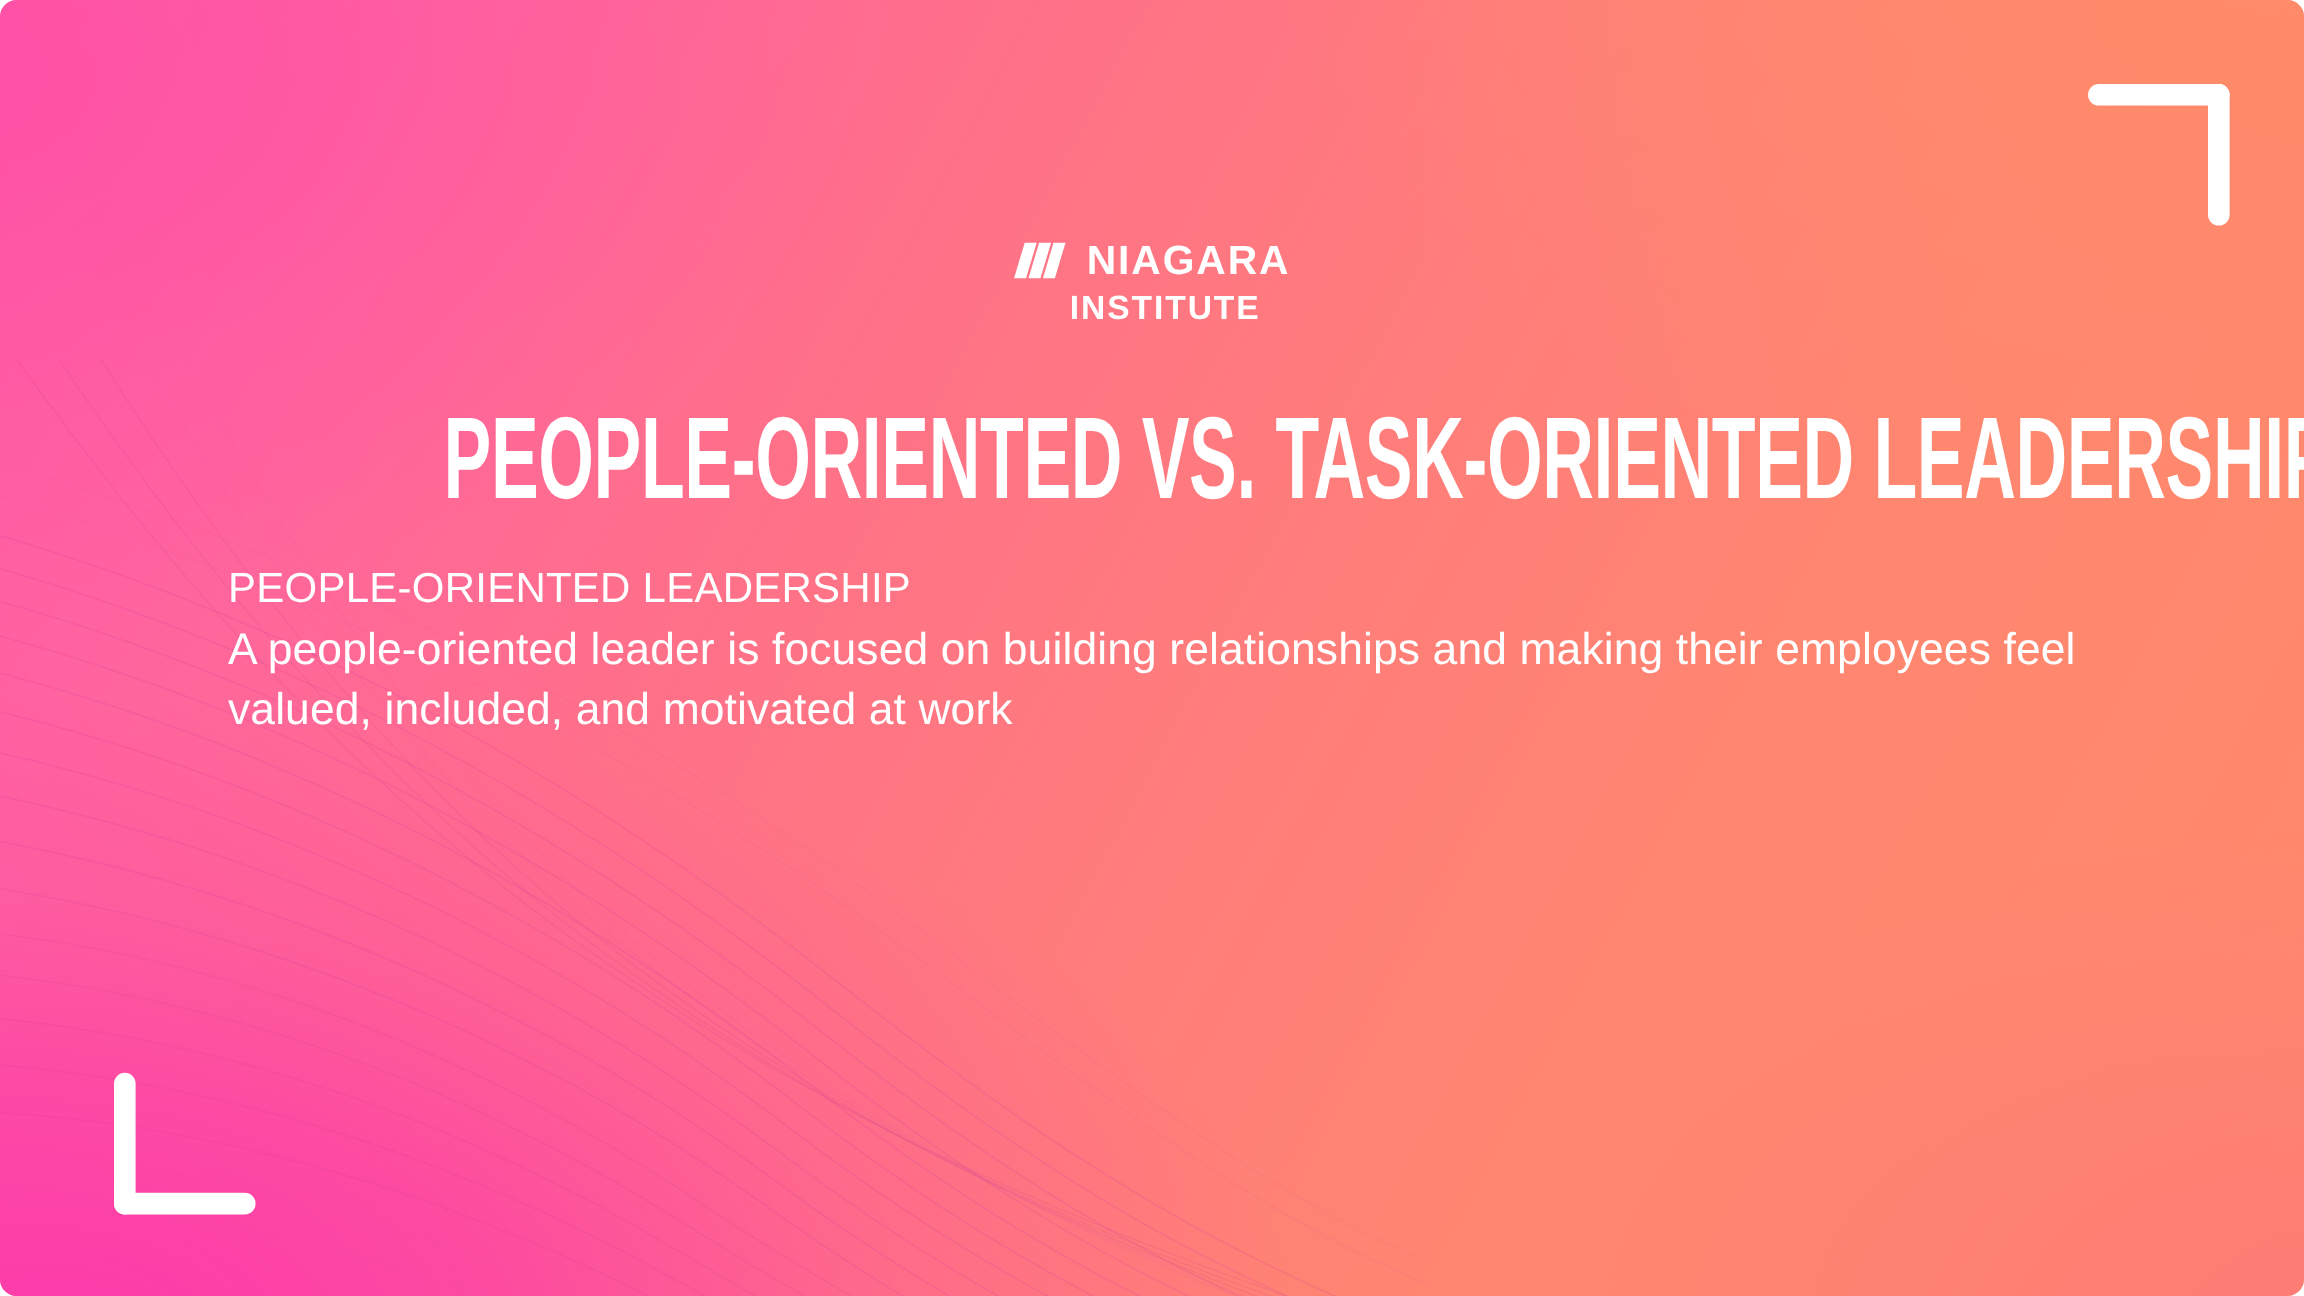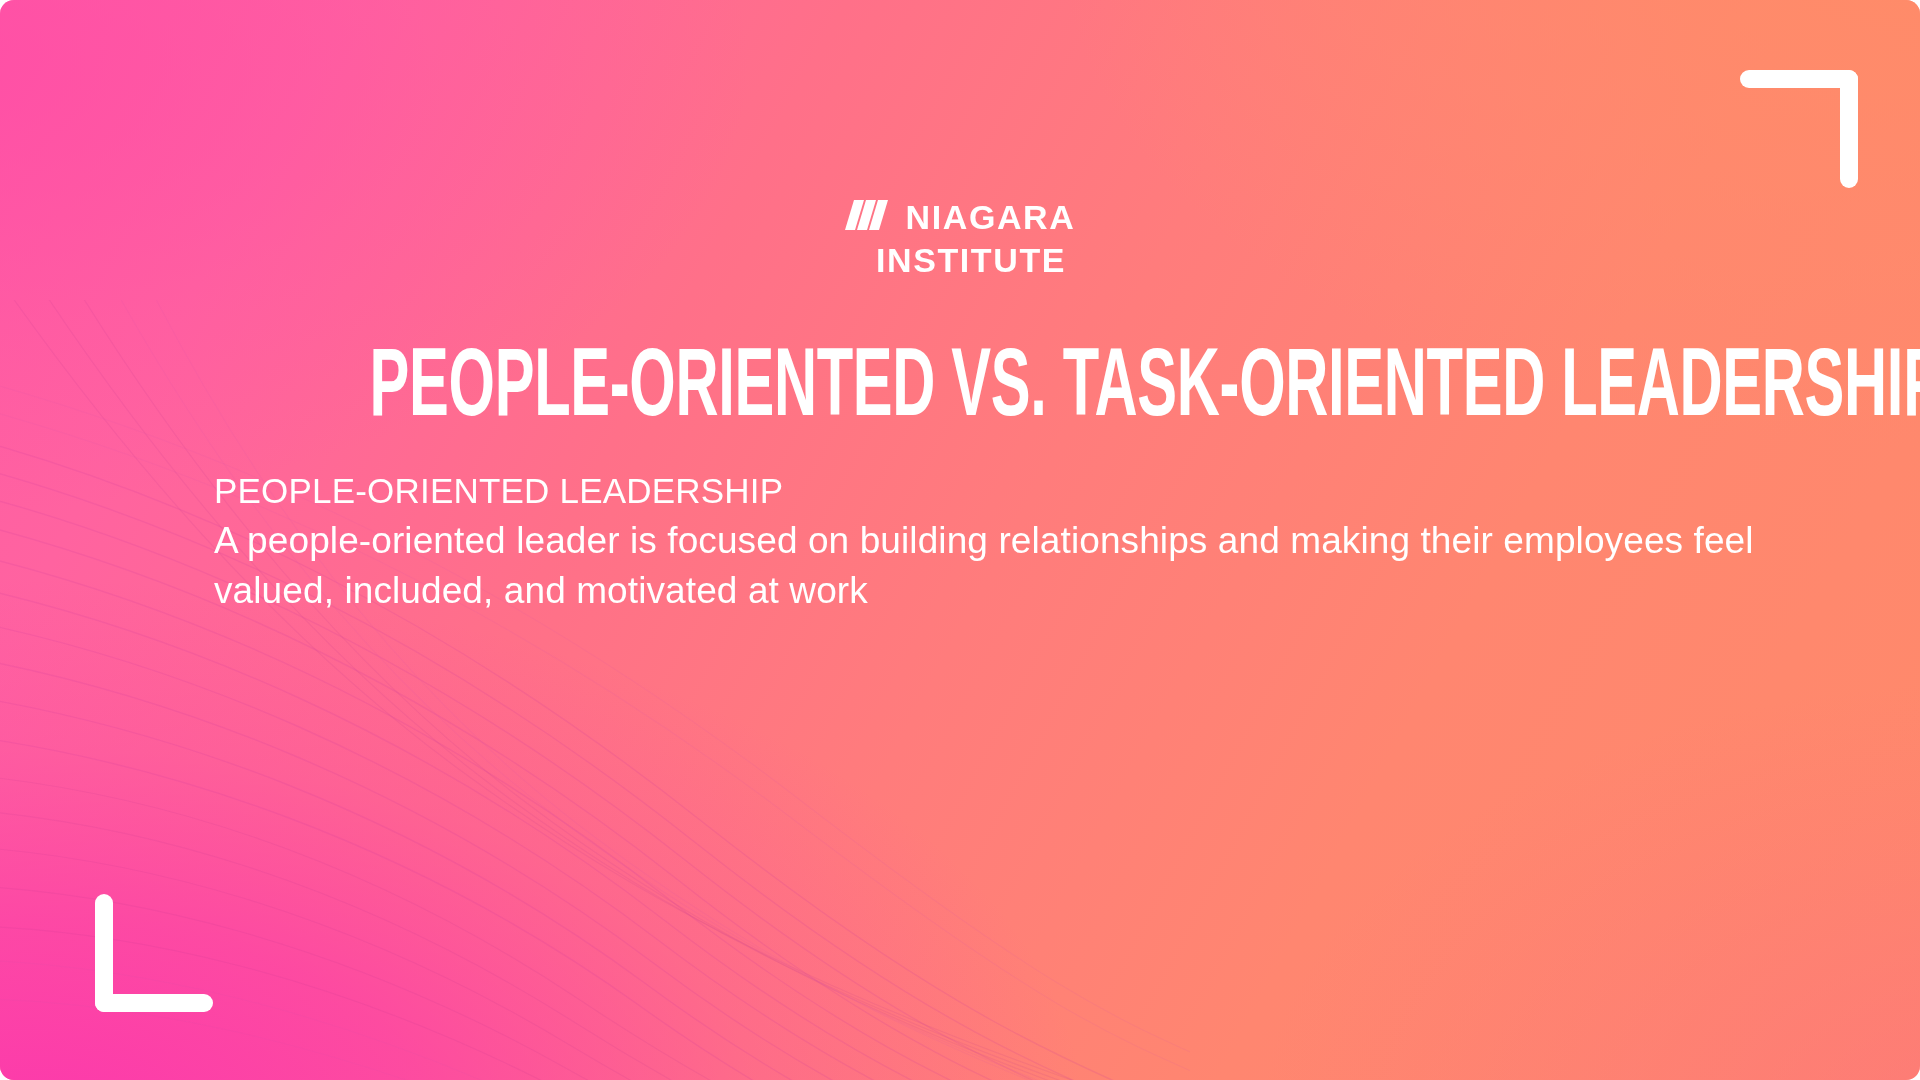--- a/index.html
+++ b/index.html
@@ -77,37 +77,37 @@
     position: absolute;
     top: 200px;
     left: 0;
     right: 0;
     display: flex;
     flex-direction: column;
     align-items: center;
   }
   .logo-row {
     display: flex;
-    align-items: flex-start;
+    align-items: center;
     gap: 17px;
   }
   .logo-mark {
     display: block;
   }
   .logo-word {
     color: #ffffff;
     font-size: 34px;
     font-weight: 700;
     letter-spacing: 1.6px;
     line-height: 1;
     font-family: "Liberation Sans", sans-serif;
   }
   .logo-sub {
     color: #ffffff;
-    font-size: 34px;
+    font-size: 28px;
     font-weight: 700;
     letter-spacing: 1.6px;
     line-height: 1;
     margin-top: 9px;
     margin-left: 22px;
     font-family: "Liberation Sans", sans-serif;
   }
 
   
   .headline {
@@ -127,21 +127,20 @@
     transform-origin: center top;
   }
 
   
   .content {
     position: absolute;
     left: 190px;
     top: 470px;
     width: 1600px;
     color: #ffffff;
-    margin-left: 24px;
   }
   .section { margin-bottom: 44px; }
   .section:last-child { margin-bottom: 0; }
 
   .section-heading {
     font-size: 35px;
     font-weight: 400;
     line-height: 1.18;
     letter-spacing: 0.2px;
     margin: 0 0 5px 0;

